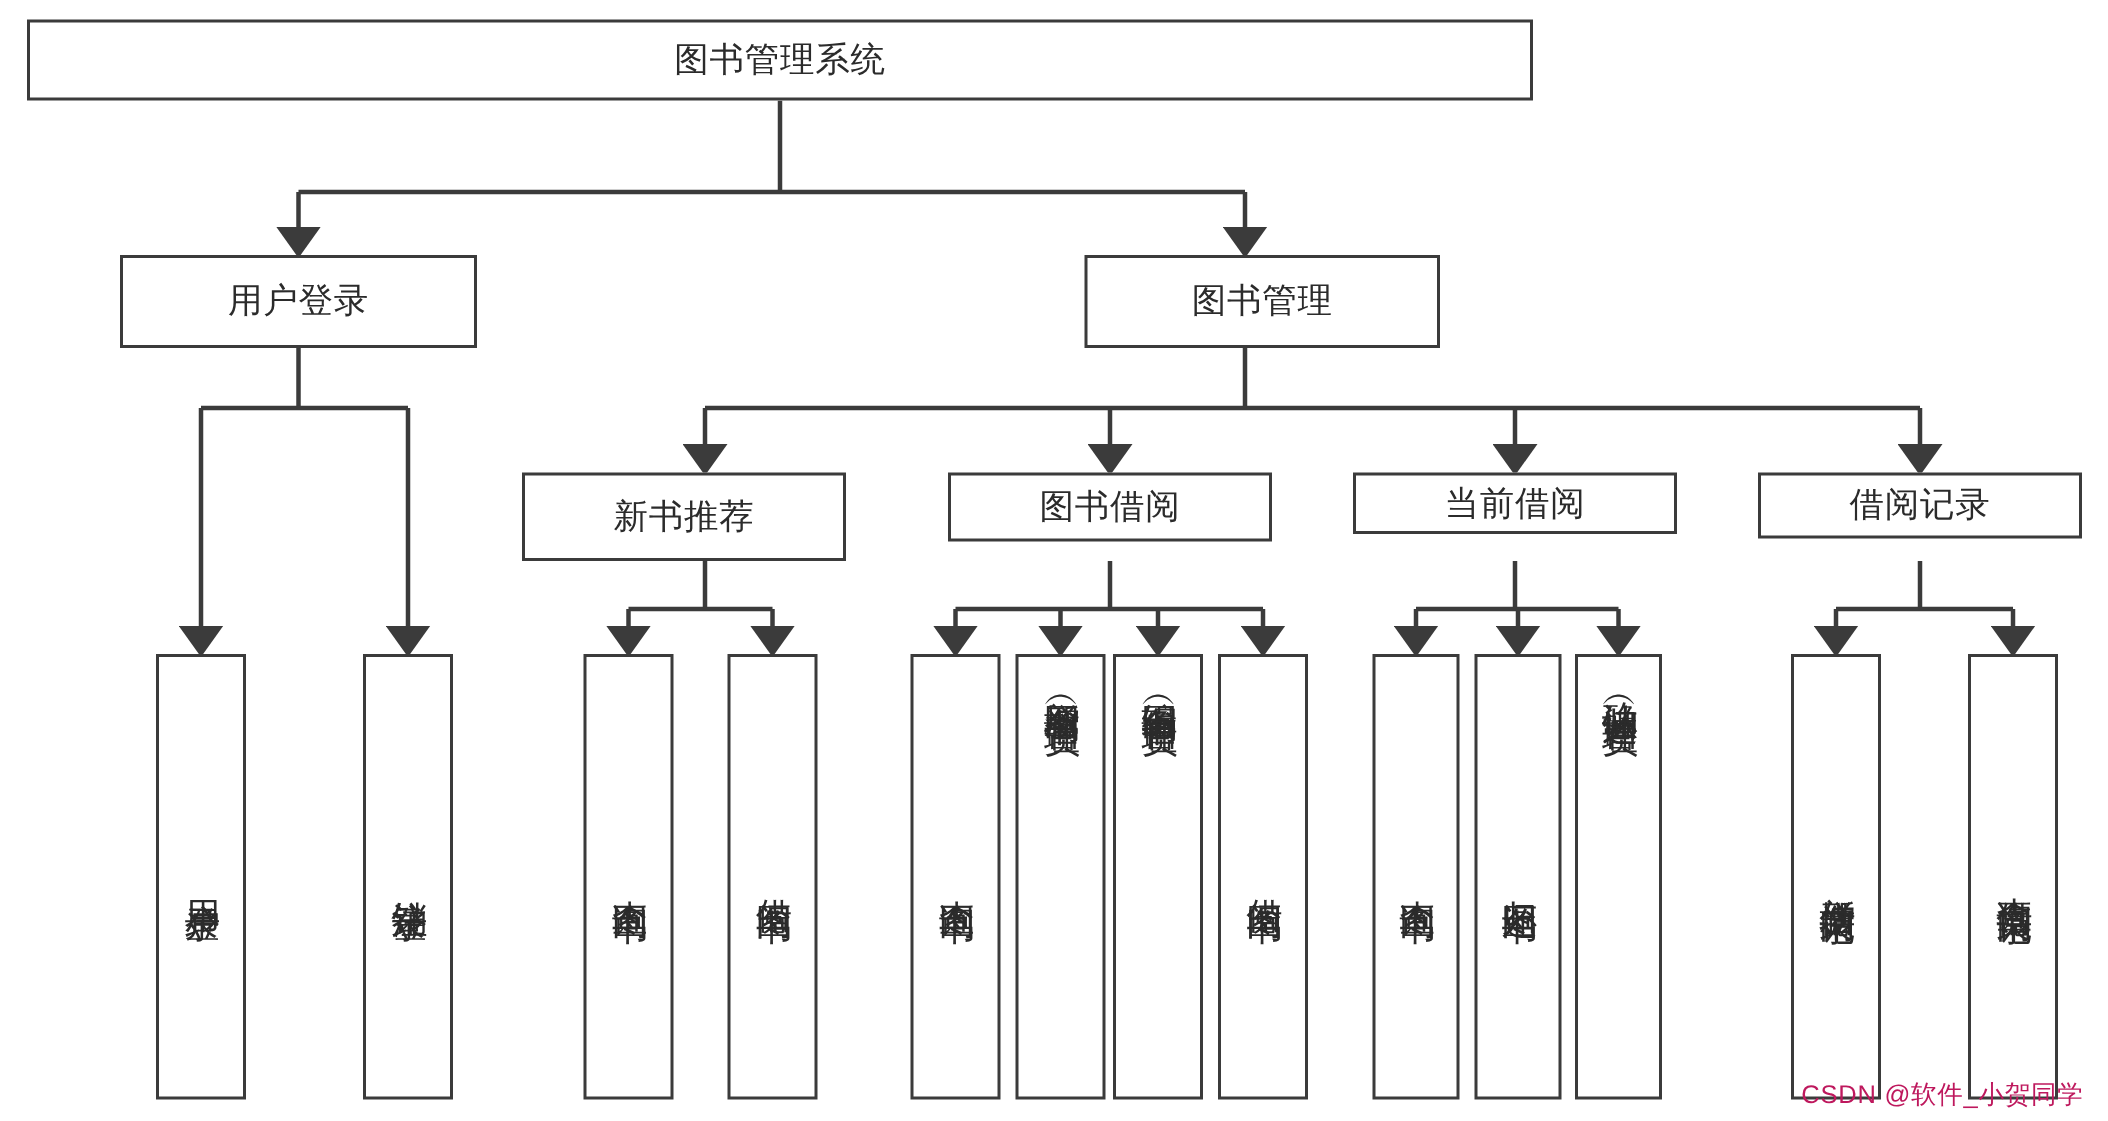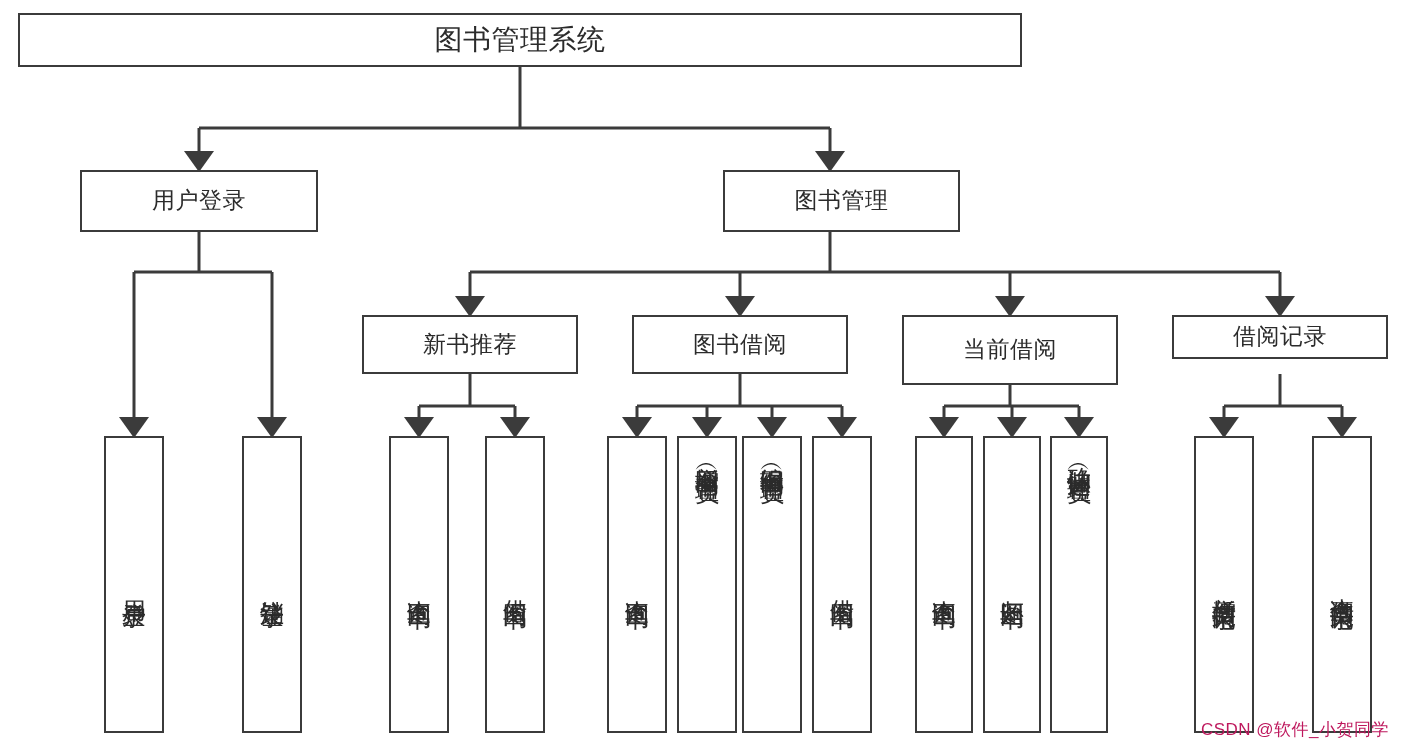--- a/index.html
+++ b/index.html
@@ -41,21 +41,21 @@
     text-align: center;
     line-height: 1.18;
     white-space: nowrap;
   }
   
   .node.h .lbl {
     font-size: 23px;
     letter-spacing: 0.5px;
   }
   .node.root .lbl {
-    font-size: 28px;
+    font-size: 23px;
   }
   
   .node.v {
     align-items: flex-start;
     padding-top: 10px;
   }
   .node.v .lbl {
     writing-mode: vertical-rl;
     text-orientation: upright;
     font-size: 24px;
@@ -138,27 +138,27 @@
     <span class="lbl">图书管理系统</span>
   </div>
 
   <div class="node h" style="left:80px; top:170px; width:238px; height:62px;">
     <span class="lbl">用户登录</span>
   </div>
   <div class="node h" style="left:711px; top:170px; width:237px; height:62px;margin-left:12px;">
     <span class="lbl">图书管理</span>
   </div>
 
-  <div class="node h" style="left:362px; top:315px; width:216px; height:59px;">
+  <div class="node h" style="left:348px; top:315px; width:216px; height:59px;">
     <span class="lbl">新书推荐</span>
   </div>
-  <div class="node h" style="left:632px; top:315px; width:216px; height:59px;">
+  <div class="node h" style="left:632px; top:315px; width:216px; height:46px;">
     <span class="lbl">图书借阅</span>
   </div>
-  <div class="node h" style="left:902px; top:315px; width:216px; height:70px;">
+  <div class="node h" style="left:902px; top:315px; width:216px; height:41px;">
     <span class="lbl">当前借阅</span>
   </div>
   <div class="node h" style="left:1172px; top:315px; width:216px; height:44px;">
     <span class="lbl">借阅记录</span>
   </div>
 
   <div class="node v mid" style="left:104px; top:436px; width:60px; height:297px;">
     <span class="lbl">用户登录</span>
   </div>
   <div class="node v mid" style="left:242px; top:436px; width:60px; height:297px;">

